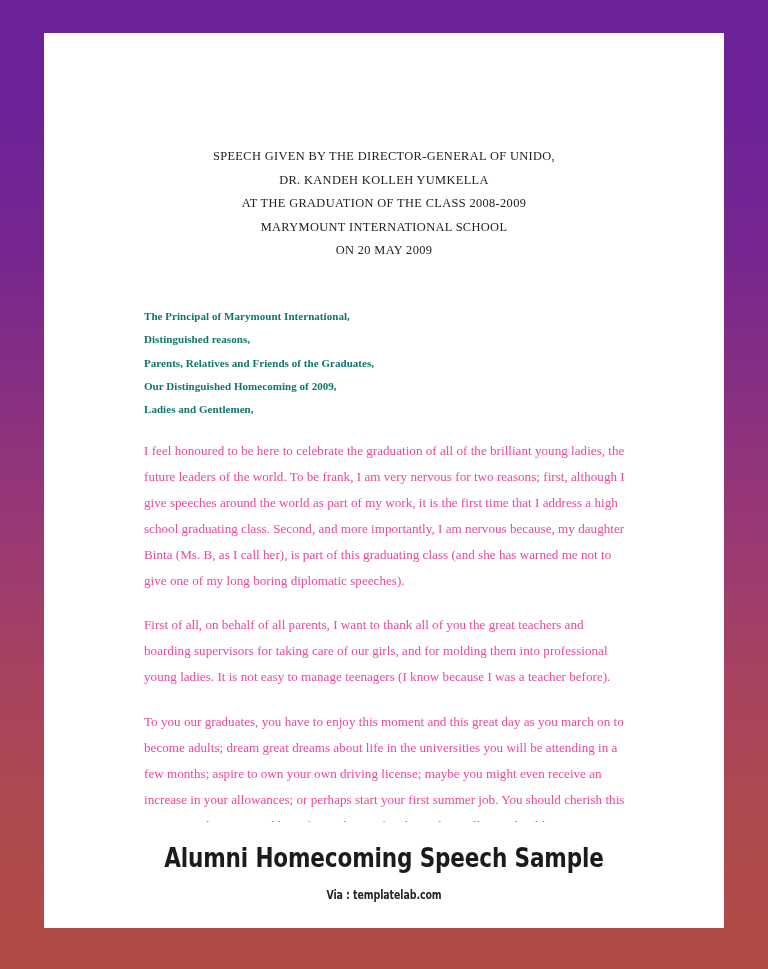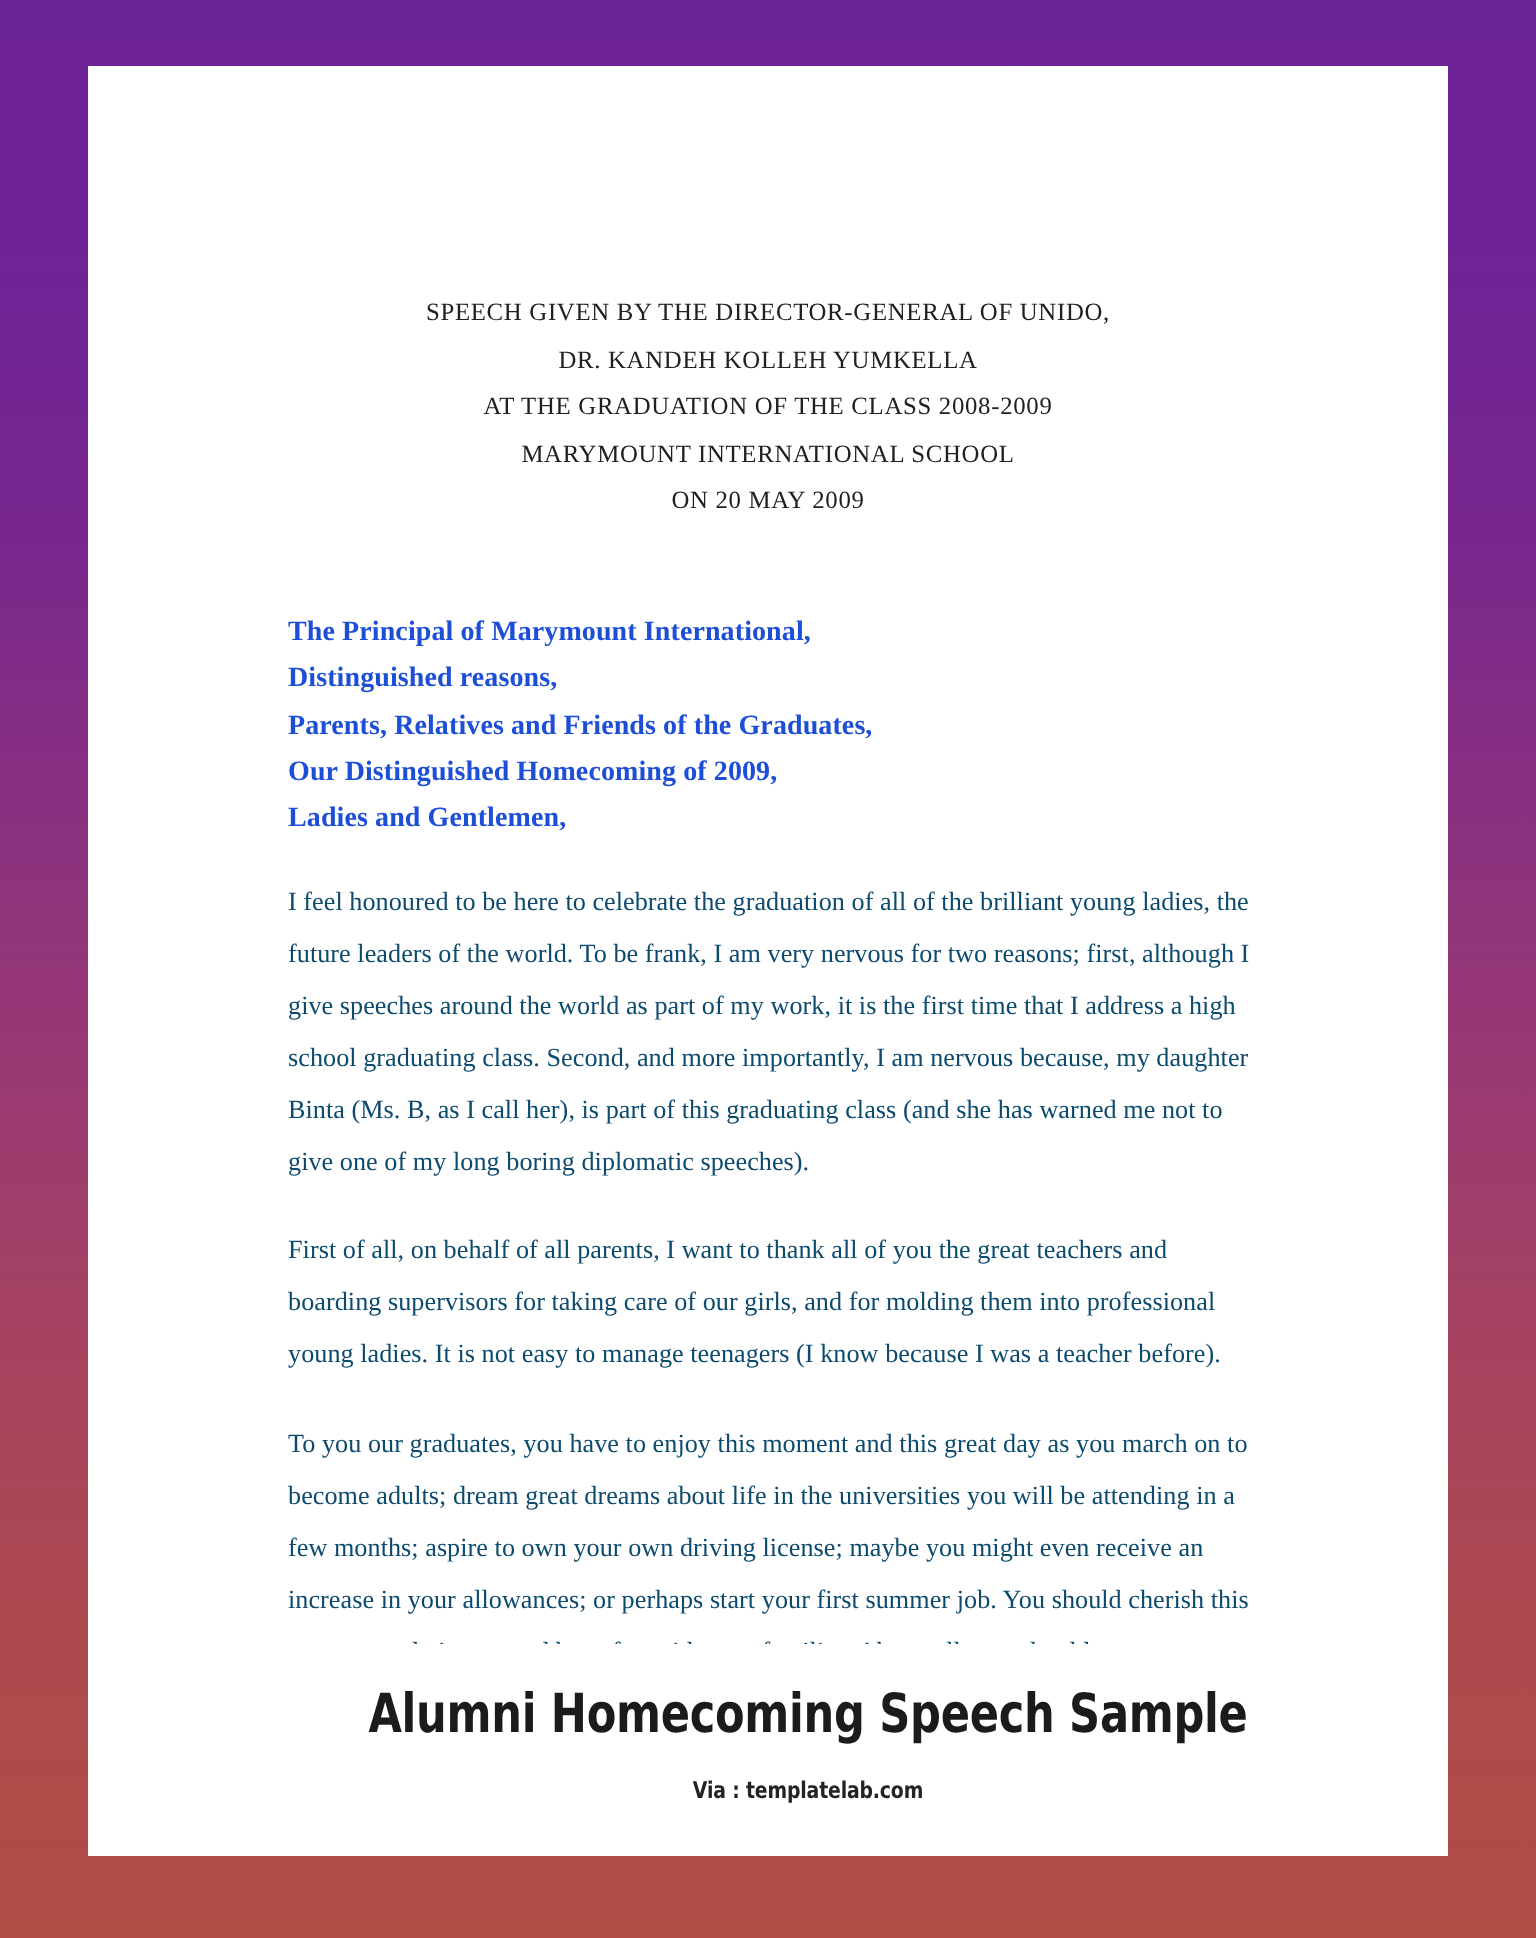--- a/index.html
+++ b/index.html
@@ -66,57 +66,56 @@
   
   #salutation-block {
     position: absolute;
     left: 100px;
     top: 272px;
     width: 500px;
   }
   #salutation-block .salutation-line {
     font-family: "Liberation Serif", serif;
     font-weight: bold;
-    font-size: 14px;
-    color: #1d4ed8;
+    font-size: 11px;
+    color: #0f766e;
     line-height: 23.3px;
     letter-spacing: 0.05px;
     white-space: nowrap;
   }
 
   
   #body-block {
     position: absolute;
     left: 100px;
     top: 405px;
     width: 488px;
   }
   #body-block .body-paragraph {
     font-family: "Liberation Serif", serif;
     font-size: 13.1px;
-    color: #0c4a6e;
+    color: #ec4899;
     line-height: 25.9px;
     text-align: left;
     margin: 0 0 19px 0;
     letter-spacing: 0.02px;
   }
   #body-block .body-paragraph:last-child {
     margin-bottom: 0;
   }
 
   
   #caption-band {
     position: absolute;
     left: 0;
     top: 789px;
     width: 632px;
     height: 106px;
     background: #ffffff;
     box-sizing: border-box;
-    margin-left: 20px;
   }
   #caption-title {
     position: absolute;
     left: 0;
     top: 20px;
     width: 680px;
     text-align: center;
     font-family: "DejaVu Sans", sans-serif;
     font-weight: bold;
     font-size: 27px;

